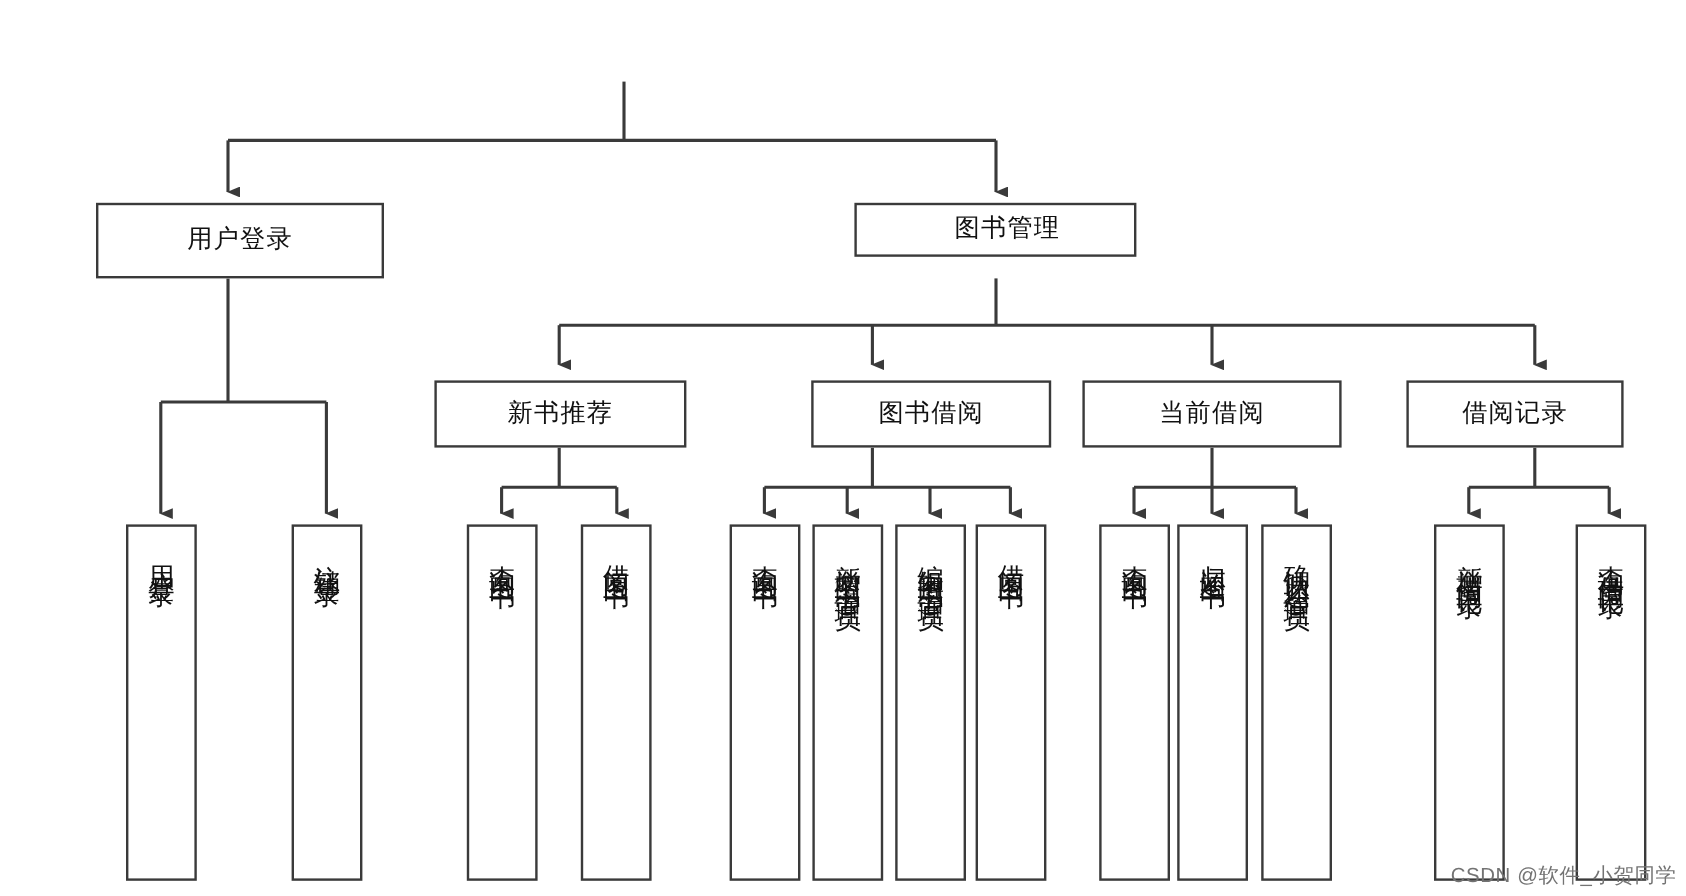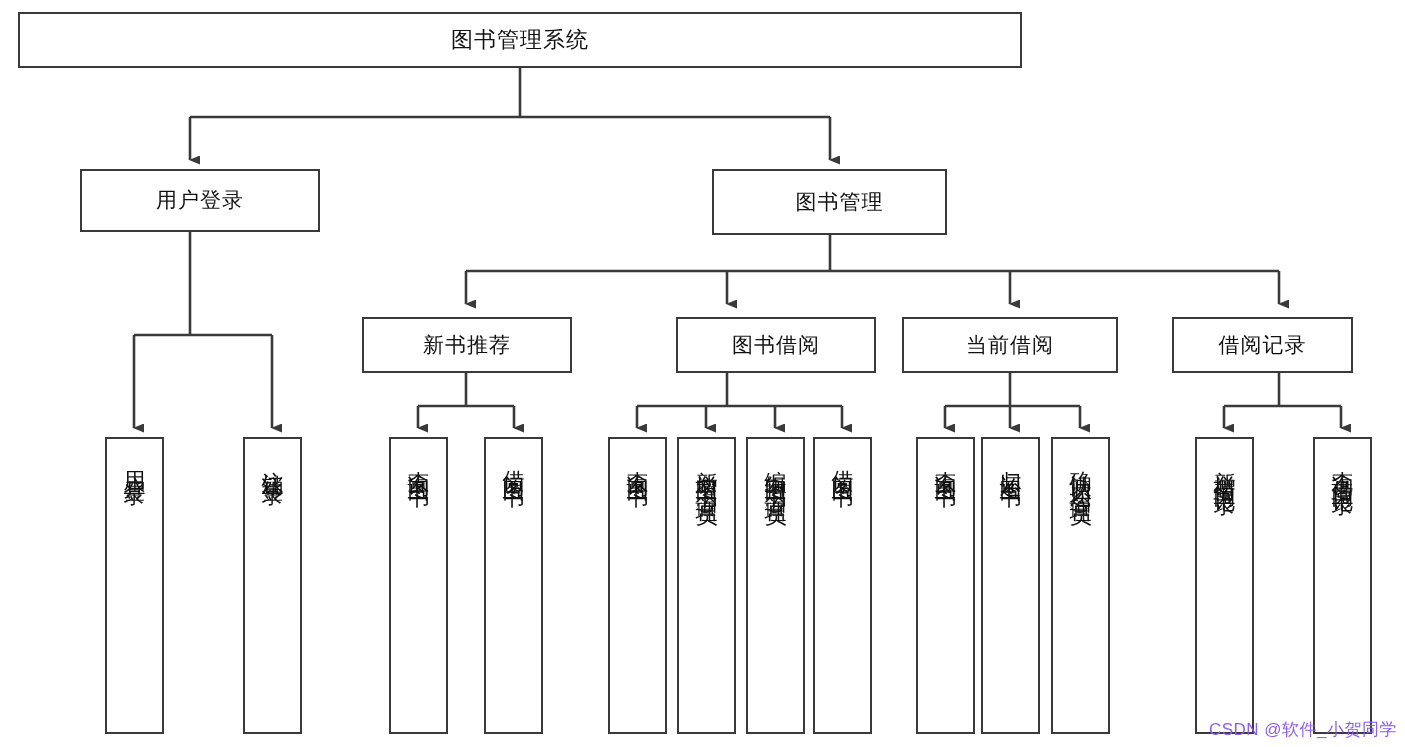--- a/index.html
+++ b/index.html
@@ -14,21 +14,21 @@
   .node.leaf{align-items:flex-start;justify-content:center;padding-top:14px;}
   .node.leaf .label{
     writing-mode:vertical-rl;
     text-orientation:upright;
     font-size:22px;
     letter-spacing:5px;
     line-height:1.0;
     white-space:nowrap;
     color:#111;
   }
-  #watermark{position:absolute;right:8px;bottom:6px;color:#8b5cf6;font-size:17px;letter-spacing:0.5px;white-space:nowrap;}
+  #watermark{position:absolute;right:8px;bottom:6px;color:#737373;font-size:17px;letter-spacing:0.5px;white-space:nowrap;}
 </style>
 </head>
 <body>
 
 <div id="diagram-root">
 
   <svg class="connectors" viewBox="0 0 1405 747" xmlns="http://www.w3.org/2000/svg">
     <defs>
       <marker id="arrow" markerWidth="9" markerHeight="11" refX="4.5" refY="10" orient="auto" markerUnits="userSpaceOnUse">
         <path d="M0,0 L9,0 L4.5,11 Z" fill="#3a3a3a"></path>
@@ -71,28 +71,25 @@
       <line x1="1010" y1="406" x2="1010" y2="428" marker-end="url(#arrow)"></line>
       <line x1="1080" y1="406" x2="1080" y2="428" marker-end="url(#arrow)"></line>
 
       <line x1="1279" y1="373" x2="1279" y2="406"></line>
       <line x1="1224" y1="406" x2="1341" y2="406"></line>
       <line x1="1224" y1="406" x2="1224" y2="428" marker-end="url(#arrow)"></line>
       <line x1="1341" y1="406" x2="1341" y2="428" marker-end="url(#arrow)"></line>
     </g>
   </svg>
 
-  <div class="node root" style="left:18px;top:12px;width:1004px;height:56px;">
-    <span class="label">图书管理系统</span>
-  </div>
 
   <div class="node lvl2" style="left:80px;top:169px;width:240px;height:63px;">
     <span class="label">用户登录</span>
   </div>
-  <div class="node lvl2" style="left:712px;top:169px;width:235px;height:66px;padding-left:20px;">
+  <div class="node lvl2" style="left:712px;top:169px;width:235px;height:45px;padding-left:20px;">
     <span class="label">图书管理</span>
   </div>
 
   <div class="node lvl3" style="left:362px;top:317px;width:210px;height:56px;">
     <span class="label">新书推荐</span>
   </div>
   <div class="node lvl3" style="left:632px;top:317px;width:200px;height:56px;margin-left:44px;">
     <span class="label">图书借阅</span>
   </div>
   <div class="node lvl3" style="left:902px;top:317px;width:216px;height:56px;">

